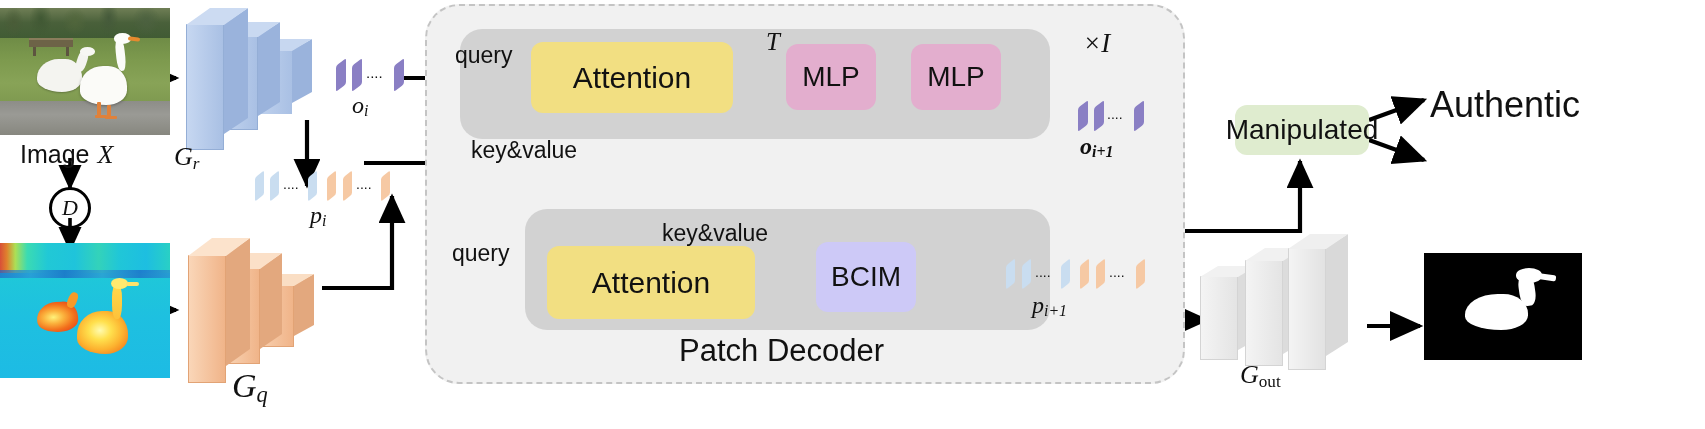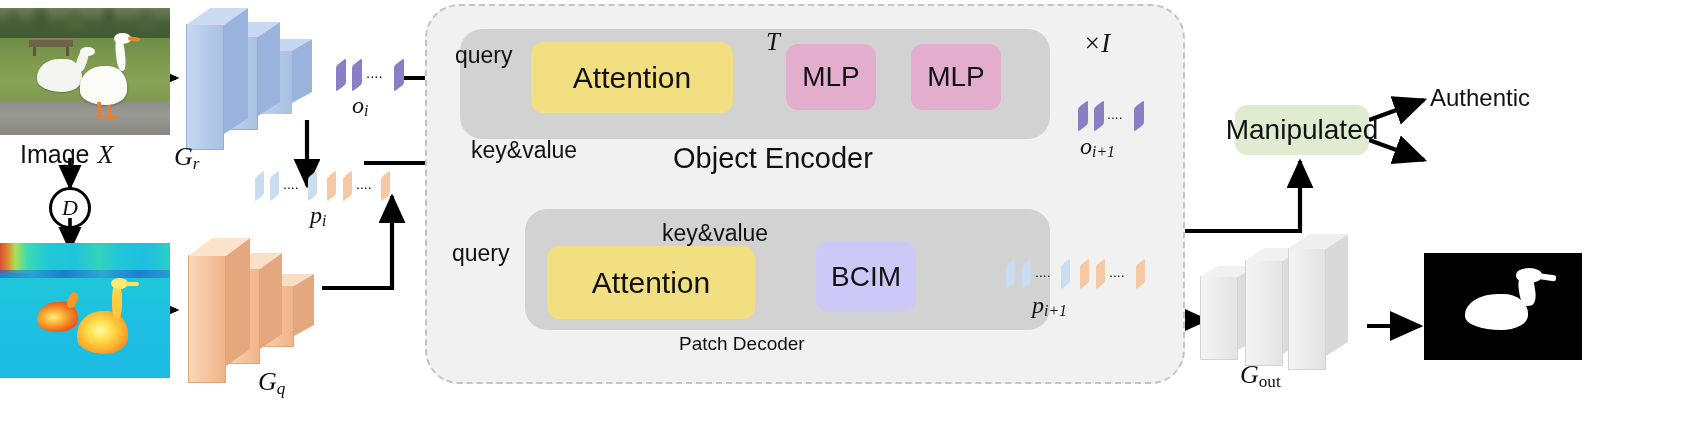--- a/index.html
+++ b/index.html
@@ -277,21 +277,21 @@
     <div style="position:absolute; left:46px; top:18px; width:56px; height:16px;
                 background:#fbe0c8; clip-path:polygon(0 16px,34px 16px,56px 0,22px 0);"></div>
 
     <div style="position:absolute; left:8px; top:20px; width:38px; height:128px;
                 background:linear-gradient(90deg,#fad6b8,#f0b489); border:1px solid #e2a375;"></div>
     <div style="position:absolute; left:46px; top:3px; width:24px; height:128px;
                 background:#e3a87e; clip-path:polygon(0 17px,100% 0,100% 111px,0 128px);"></div>
     <div style="position:absolute; left:8px; top:3px; width:62px; height:18px;
                 background:#fce3cc; clip-path:polygon(0 18px,38px 18px,62px 0,24px 0);"></div>
   </div>
-  <div class="abs mathit" style="left:258px; top:367px; font-size:26px;">
+  <div class="abs mathit" style="left:232px; top:367px; font-size:34px;">
     <span>G</span><span class="sub">q</span>
   </div>
 
   <div class="abs" style="left:336px; top:52px; width:72px; height:42px;">
     <div style="position:absolute;left:0px;top:10px;width:10px;height:26px;background:#8a7fc4;transform:skewY(-38deg);border-radius:2px;"></div>
     <div style="position:absolute;left:16px;top:10px;width:10px;height:26px;background:#8a7fc4;transform:skewY(-38deg);border-radius:2px;"></div>
     <div class="abs lbl" style="left:30px; top:12px; font-size:15px; letter-spacing:0px; color:#111;">....</div>
     <div style="position:absolute;left:58px;top:10px;width:10px;height:26px;background:#8a7fc4;transform:skewY(-38deg);border-radius:2px;"></div>
   </div>
   <div class="abs mathit" style="left:352px; top:92px; font-size:24px;">
@@ -325,67 +325,66 @@
 
   <div class="abs mathit" style="left:766px; top:28px; font-size:25px; font-family:'Liberation Serif',serif;">T</div>
 
   <div class="abs node node-mlp" style="left:786px; top:44px; width:90px; height:66px; font-size:28px;">
     <span>MLP</span>
   </div>
   <div class="abs node node-mlp" style="left:911px; top:44px; width:90px; height:66px; font-size:28px;">
     <span>MLP</span>
   </div>
 
-  <div class="abs lbl" style="left:673px; top:142px; font-size:29px;">Object Encoder</div>
 
   <div class="abs mathit" style="left:1083px; top:28px; font-size:27px; font-family:'Liberation Serif',serif;">×I</div>
 
   <div class="abs" style="left:1078px; top:96px; width:78px; height:40px;">
     <div style="position:absolute;left:0px;top:8px;width:10px;height:24px;background:#8a7fc4;transform:skewY(-38deg);border-radius:2px;"></div>
     <div style="position:absolute;left:16px;top:8px;width:10px;height:24px;background:#8a7fc4;transform:skewY(-38deg);border-radius:2px;"></div>
     <div class="abs lbl" style="left:29px; top:10px; font-size:14px;">....</div>
     <div style="position:absolute;left:56px;top:8px;width:10px;height:24px;background:#8a7fc4;transform:skewY(-38deg);border-radius:2px;"></div>
   </div>
-  <div class="abs mathit" style="left:1080px; top:133px; font-size:24px;">
+  <div class="abs mathit" style="left:1080px; top:133px; font-size:24px;font-weight:bold;">
     <span>o</span><span class="sub">i+1</span>
   </div>
 
   <div class="abs graypanel" style="left:525px; top:209px; width:525px; height:121px;"></div>
 
   <div class="abs lbl" style="left:662px; top:220px; font-size:23px;">key&amp;value</div>
   <div class="abs lbl" style="left:452px; top:240px; font-size:23px;">query</div>
 
   <div class="abs node node-attn" style="left:547px; top:246px; width:208px; height:73px; font-size:30px;">
     <span>Attention</span>
   </div>
 
   <div class="abs node node-bcim" style="left:816px; top:242px; width:100px; height:70px; font-size:28px;">
     <span>BCIM</span>
   </div>
 
-  <div class="abs lbl" style="left:679px; top:333px; font-size:19px;">Patch Decoder</div>
+  <div class="abs lbl" style="left:679px; top:333px; font-size:31px;">Patch Decoder</div>
 
   <div class="abs" style="left:1006px; top:256px; width:170px; height:36px;">
     <div style="position:absolute;left:0px;top:6px;width:9px;height:24px;background:#c9ddf0;transform:skewY(-38deg);border-radius:2px;"></div>
     <div style="position:absolute;left:16px;top:6px;width:9px;height:24px;background:#c9ddf0;transform:skewY(-38deg);border-radius:2px;"></div>
     <div class="abs lbl" style="left:29px; top:8px; font-size:14px;">....</div>
     <div style="position:absolute;left:55px;top:6px;width:9px;height:24px;background:#c9ddf0;transform:skewY(-38deg);border-radius:2px;"></div>
     <div style="position:absolute;left:74px;top:6px;width:9px;height:24px;background:#f6c9a4;transform:skewY(-38deg);border-radius:2px;"></div>
     <div style="position:absolute;left:90px;top:6px;width:9px;height:24px;background:#f6c9a4;transform:skewY(-38deg);border-radius:2px;"></div>
     <div class="abs lbl" style="left:103px; top:8px; font-size:14px;">....</div>
     <div style="position:absolute;left:130px;top:6px;width:9px;height:24px;background:#f6c9a4;transform:skewY(-38deg);border-radius:2px;"></div>
   </div>
   <div class="abs mathit" style="left:1032px; top:292px; font-size:24px;">
     <span>p</span><span class="sub">i+1</span>
   </div>
 
   <div class="abs node node-clf" style="left:1235px; top:105px; width:134px; height:50px; font-size:28px;">
     <span>Manipulated</span>
   </div>
-  <div class="abs lbl" style="left:1430px; top:84px; font-size:24px;">Authentic</div>
+  <div class="abs lbl" style="left:1430px; top:84px; font-size:36px;">Authentic</div>
 
   <div class="abs" style="left:1200px; top:238px; width:175px; height:132px;">
     <div style="position:absolute; left:0px; top:38px; width:38px; height:84px;
                 background:linear-gradient(90deg,#f4f4f4,#e4e4e4); border:1px solid #d4d4d4;"></div>
     <div style="position:absolute; left:38px; top:28px; width:18px; height:84px;
                 background:#dcdcdc; clip-path:polygon(0 10px,100% 0,100% 74px,0 84px);"></div>
     <div style="position:absolute; left:0px; top:28px; width:56px; height:11px;
                 background:#f1f1f1; clip-path:polygon(0 11px,38px 11px,56px 0,18px 0);"></div>
 
     <div style="position:absolute; left:45px; top:22px; width:38px; height:106px;

